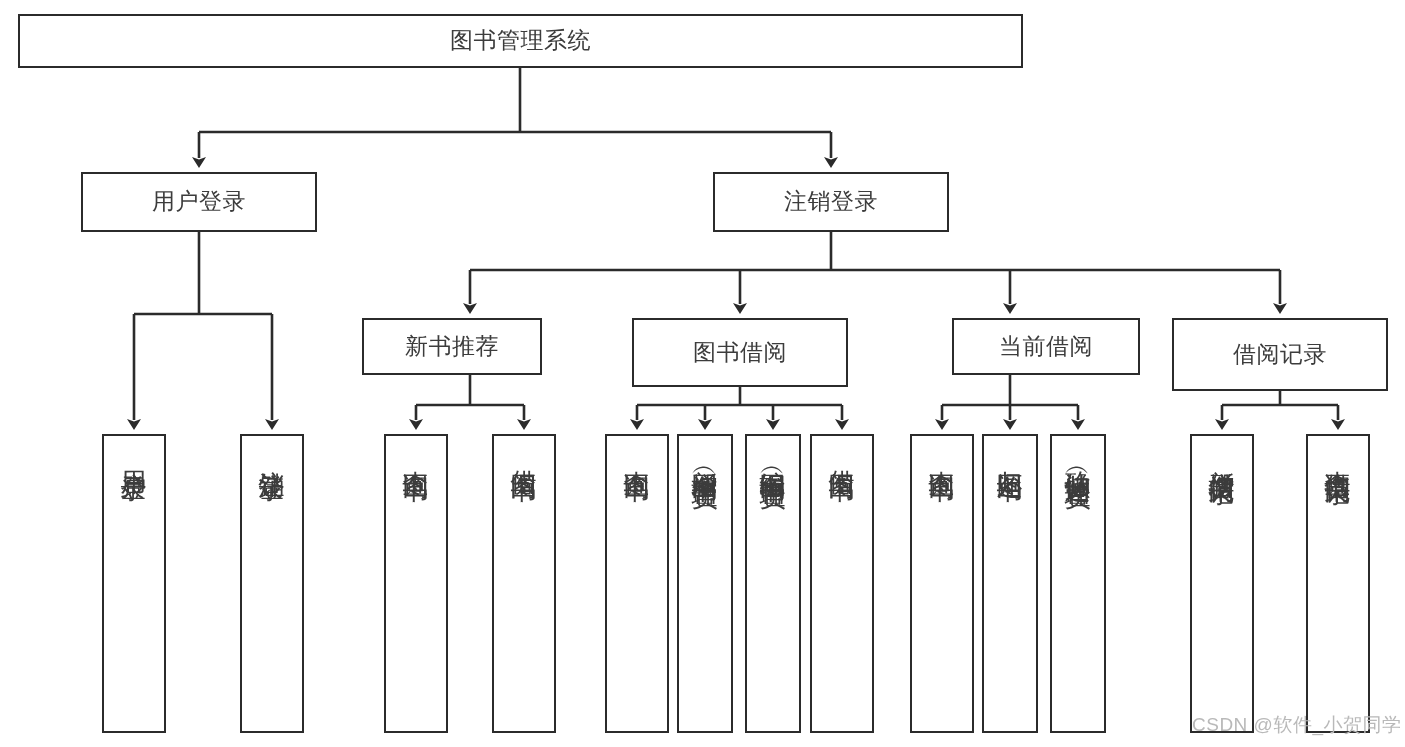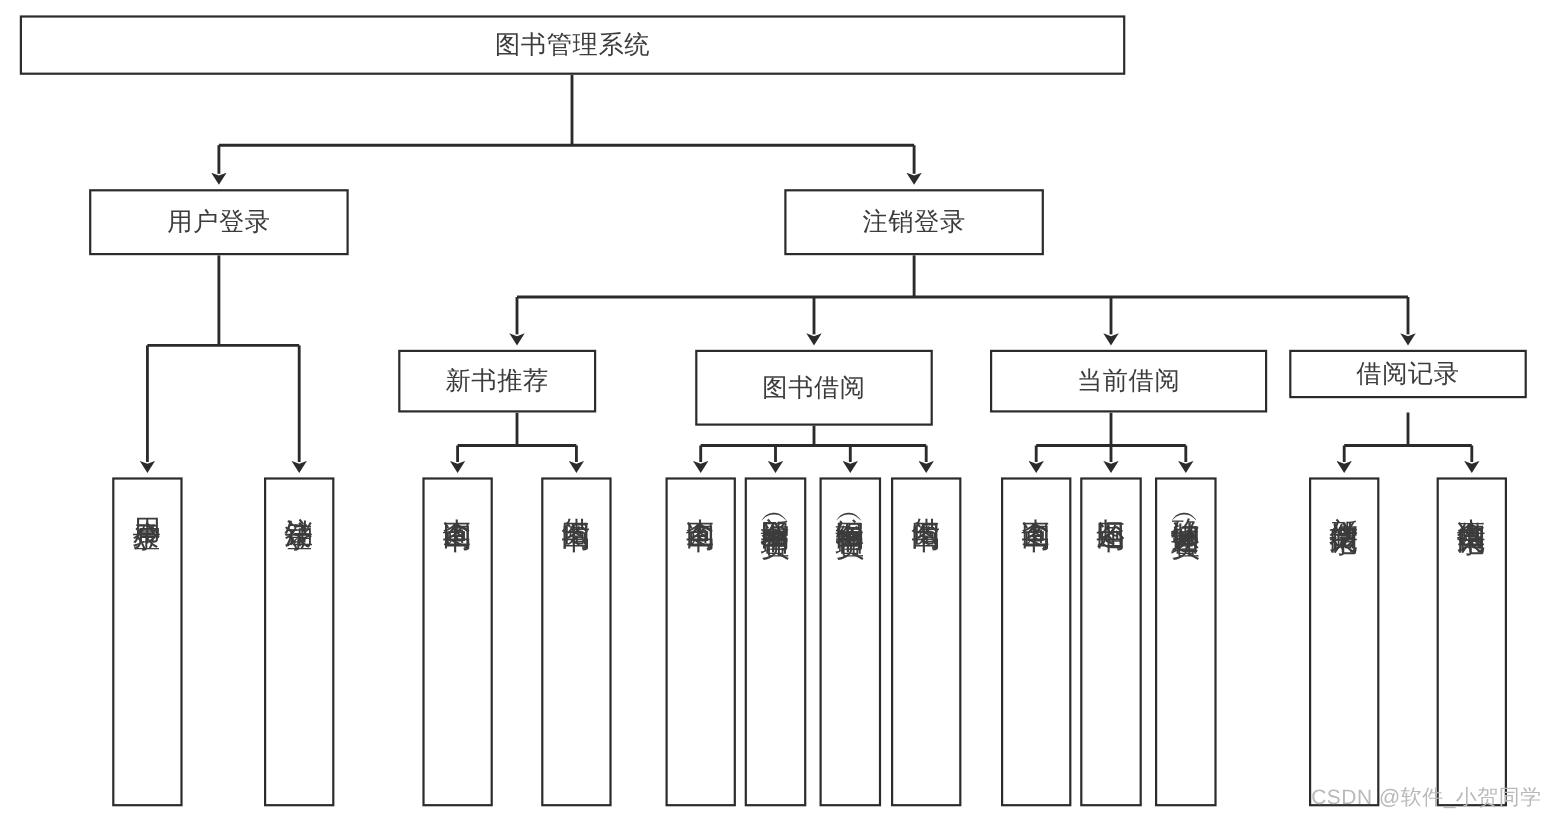--- a/index.html
+++ b/index.html
@@ -136,24 +136,24 @@
   <div class="node h" style="left:713px; top:172px; width:236px; height:60px;">
     <span class="lbl">注销登录</span>
   </div>
 
   <div class="node h" style="left:362px; top:318px; width:180px; height:57px;">
     <span class="lbl">新书推荐</span>
   </div>
   <div class="node h" style="left:632px; top:318px; width:216px; height:69px;">
     <span class="lbl">图书借阅</span>
   </div>
-  <div class="node h" style="left:900px; top:318px; width:252px; height:57px;">
+  <div class="node h" style="left:952px; top:318px; width:188px; height:57px;">
     <span class="lbl">当前借阅</span>
   </div>
-  <div class="node h" style="left:1172px; top:318px; width:216px; height:44px;">
+  <div class="node h" style="left:1172px; top:318px; width:216px; height:73px;">
     <span class="lbl">借阅记录</span>
   </div>
 
   <div class="node v" style="left:102px; top:434px; width:64px; height:299px;">
     <span class="lbl">用户登录</span>
   </div>
   <div class="node v" style="left:240px; top:434px; width:64px; height:299px;">
     <span class="lbl">注销登录</span>
   </div>
 

